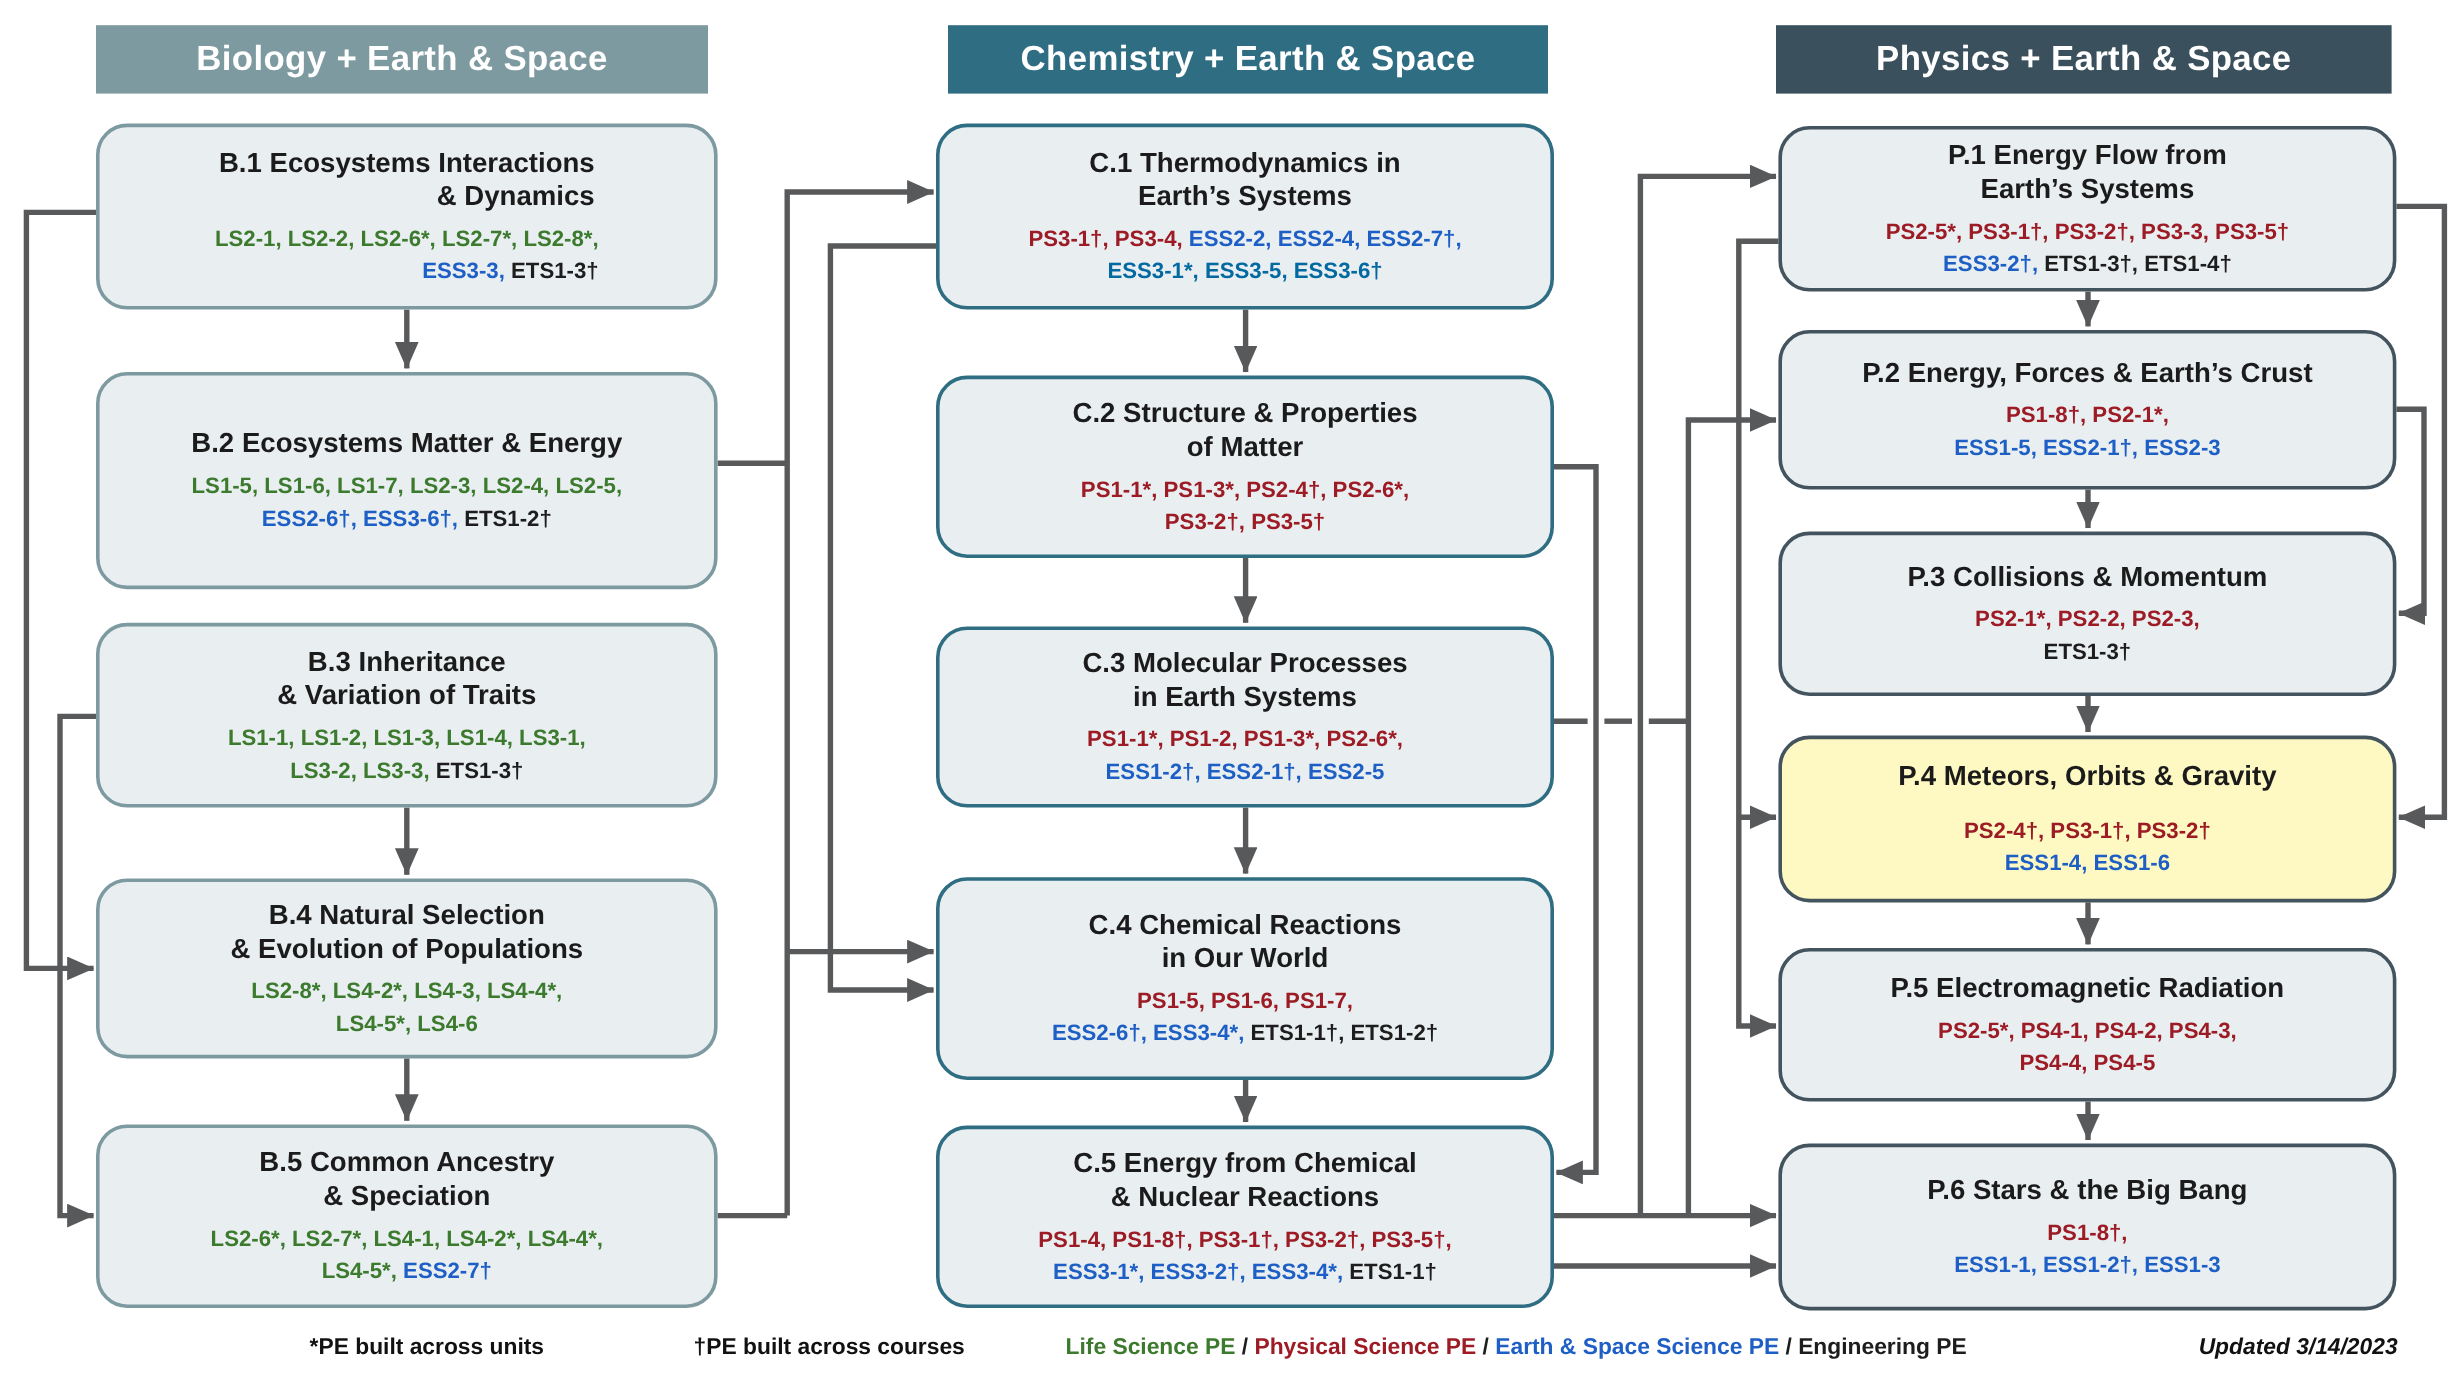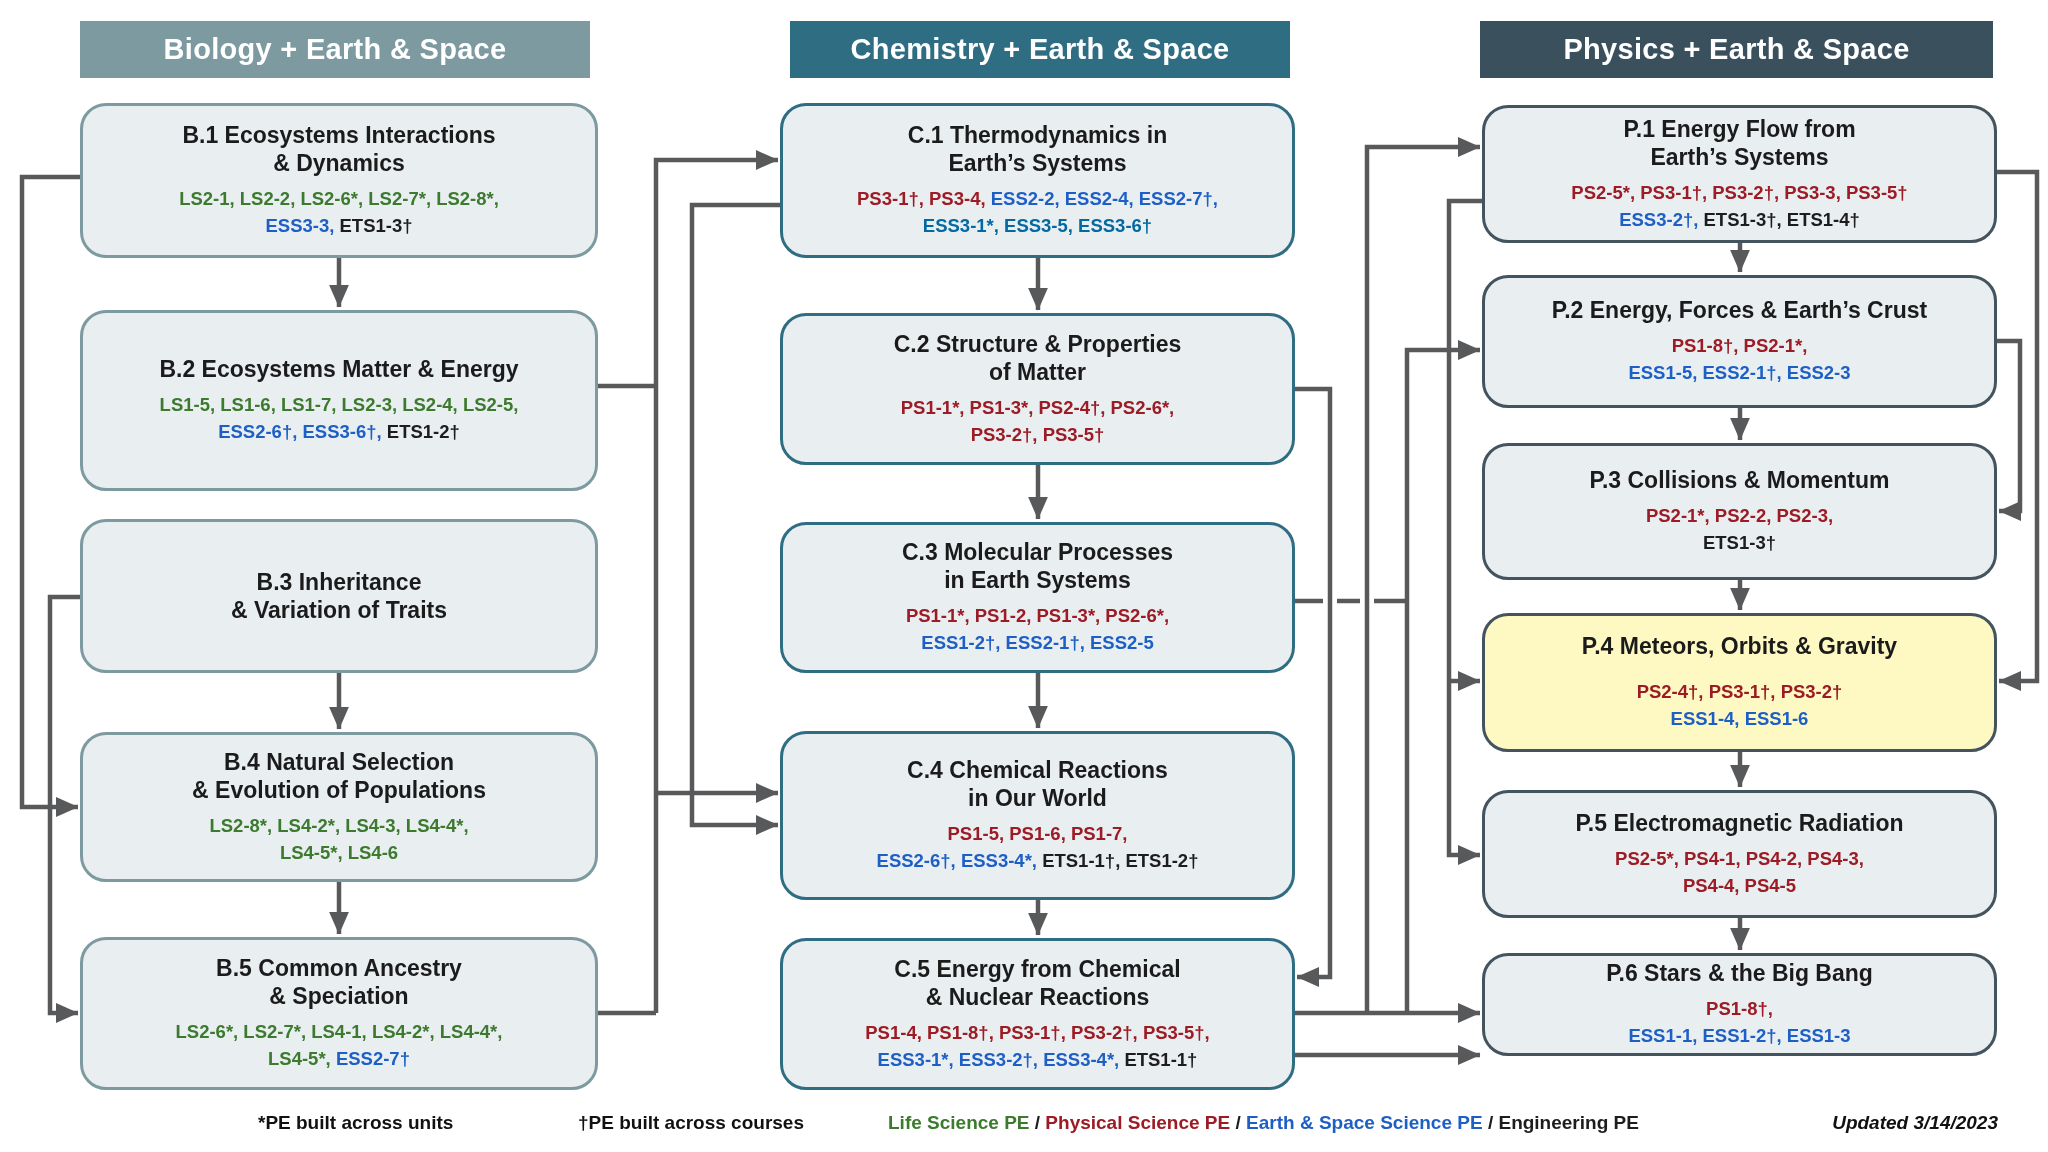--- a/index.html
+++ b/index.html
@@ -65,21 +65,21 @@
       <polyline points="1740,243 1740,272" fill="none" stroke="#58595b" stroke-width="4.5" marker-end="url(#arw)"></polyline>
       <polyline points="1740,408 1740,440" fill="none" stroke="#58595b" stroke-width="4.5" marker-end="url(#arw)"></polyline>
       <polyline points="1740,580 1740,610" fill="none" stroke="#58595b" stroke-width="4.5" marker-end="url(#arw)"></polyline>
       <polyline points="1740,752 1740,787" fill="none" stroke="#58595b" stroke-width="4.5" marker-end="url(#arw)"></polyline>
       <polyline points="1740,918 1740,950" fill="none" stroke="#58595b" stroke-width="4.5" marker-end="url(#arw)"></polyline>
       <polyline points="1997,172 2037,172 2037,681 1999,681" fill="none" stroke="#58595b" stroke-width="4.5" marker-end="url(#arw)"></polyline>
       <polyline points="1997,341 2020,341 2020,511 1999,511" fill="none" stroke="#58595b" stroke-width="4.5" marker-end="url(#arw)"></polyline>
     </svg>
 
   <div id="nodes">
-      <div class="node" style="left: 80px; top: 103px; width: 518px; height: 155px; border-color: rgb(126, 154, 161); background: rgb(233, 238, 241);">
+      <div class="node" style="left: 80px; top: 103px; width: 518px; height: 155px; border-color: rgb(126, 154, 161); background: rgb(233, 238, 241); text-align: right;">
         <div class="node-title">
           <div>B.1 Ecosystems Interactions</div>
           <div>&amp; Dynamics</div>
         </div>
         <div class="node-codes">
           <div><span style="color: rgb(60, 122, 46);">LS2-1, LS2-2, LS2-6*, LS2-7*, LS2-8*,</span></div>
           <div><span style="color: rgb(30, 95, 198);">ESS3-3, </span><span style="color: rgb(29, 29, 29);">ETS1-3†</span></div>
         </div>
       </div>
       <div class="node" style="left: 80px; top: 310px; width: 518px; height: 181px; border-color: rgb(126, 154, 161); background: rgb(233, 238, 241);">
@@ -89,20 +89,24 @@
         <div class="node-codes">
           <div><span style="color: rgb(60, 122, 46);">LS1-5, LS1-6, LS1-7, LS2-3, LS2-4, LS2-5,</span></div>
           <div><span style="color: rgb(30, 95, 198);">ESS2-6†, ESS3-6†, </span><span style="color: rgb(29, 29, 29);">ETS1-2†</span></div>
         </div>
       </div>
       <div class="node" style="left: 80px; top: 519px; width: 518px; height: 154px; border-color: rgb(126, 154, 161); background: rgb(233, 238, 241);">
         <div class="node-title">
           <div>B.3 Inheritance</div>
           <div>&amp; Variation of Traits</div>
         </div>
+        <div class="node-codes">
+          <div><span style="color: rgb(60, 122, 46);">LS1-1, LS1-2, LS1-3, LS1-4, LS3-1,</span></div>
+          <div><span style="color: rgb(60, 122, 46);">LS3-2, LS3-3, </span><span style="color: rgb(29, 29, 29);">ETS1-3†</span></div>
+        </div>
       </div>
       <div class="node" style="left: 80px; top: 732px; width: 518px; height: 150px; border-color: rgb(126, 154, 161); background: rgb(233, 238, 241);">
         <div class="node-title">
           <div>B.4 Natural Selection</div>
           <div>&amp; Evolution of Populations</div>
         </div>
         <div class="node-codes">
           <div><span style="color: rgb(60, 122, 46);">LS2-8*, LS4-2*, LS4-3, LS4-4*,</span></div>
           <div><span style="color: rgb(60, 122, 46);">LS4-5*, LS4-6</span></div>
         </div>
@@ -206,21 +210,21 @@
       </div>
       <div class="node" style="left: 1482px; top: 790px; width: 515px; height: 128px; border-color: rgb(68, 84, 95); background: rgb(233, 238, 241);">
         <div class="node-title">
           <div>P.5 Electromagnetic Radiation</div>
         </div>
         <div class="node-codes">
           <div><span style="color: rgb(156, 27, 36);">PS2-5*, PS4-1, PS4-2, PS4-3,</span></div>
           <div><span style="color: rgb(156, 27, 36);">PS4-4, PS4-5</span></div>
         </div>
       </div>
-      <div class="node" style="left: 1482px; top: 953px; width: 515px; height: 103px; border-color: rgb(68, 84, 95); background: rgb(233, 238, 241);">
+      <div class="node" style="left: 1482px; top: 953px; width: 515px; height: 139px; border-color: rgb(68, 84, 95); background: rgb(233, 238, 241);">
         <div class="node-title">
           <div>P.6 Stars &amp; the Big Bang</div>
         </div>
         <div class="node-codes">
           <div><span style="color: rgb(156, 27, 36);">PS1-8†,</span></div>
           <div><span style="color: rgb(30, 95, 198);">ESS1-1, ESS1-2†, ESS1-3</span></div>
         </div>
       </div>
     </div>
 

